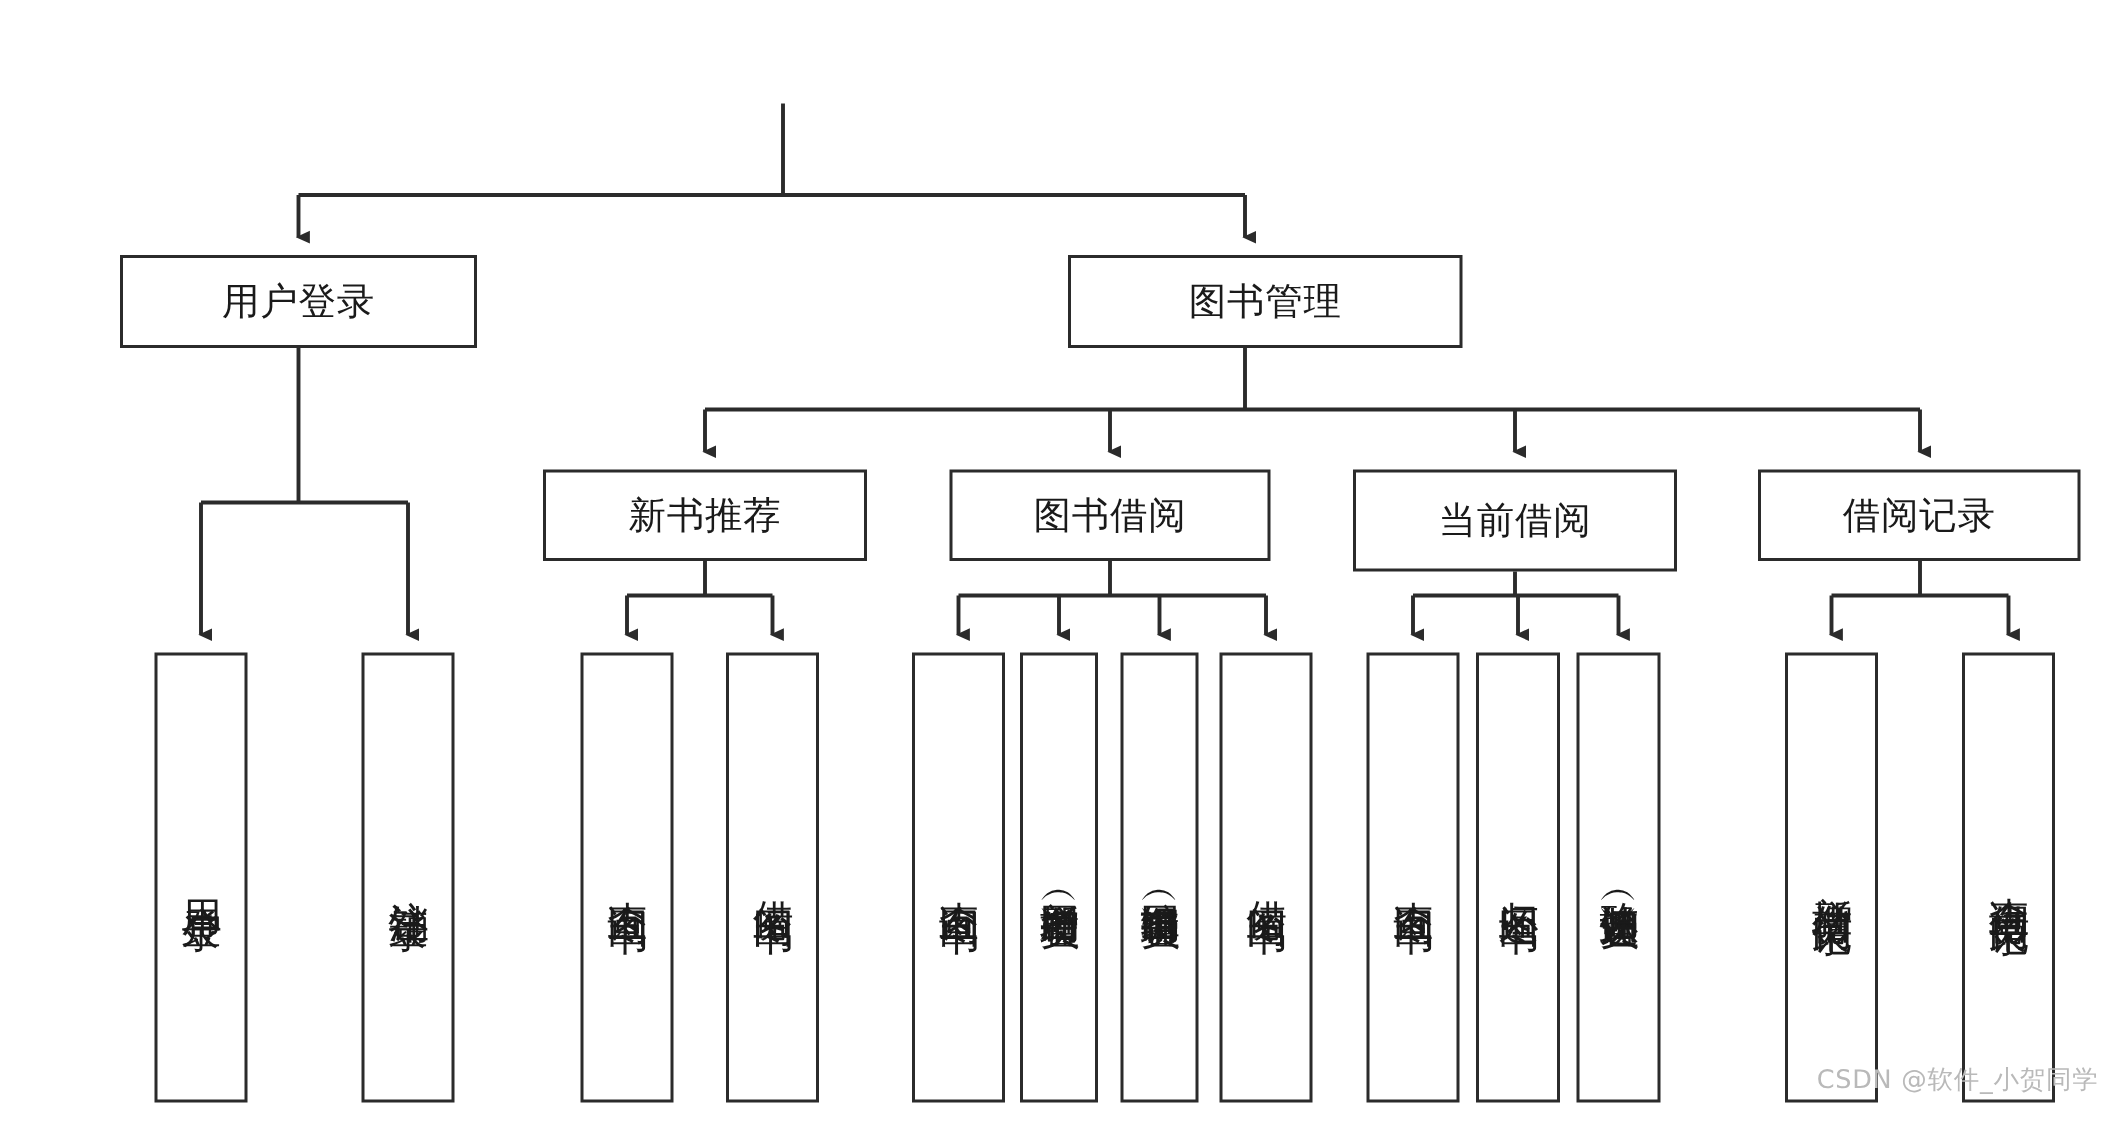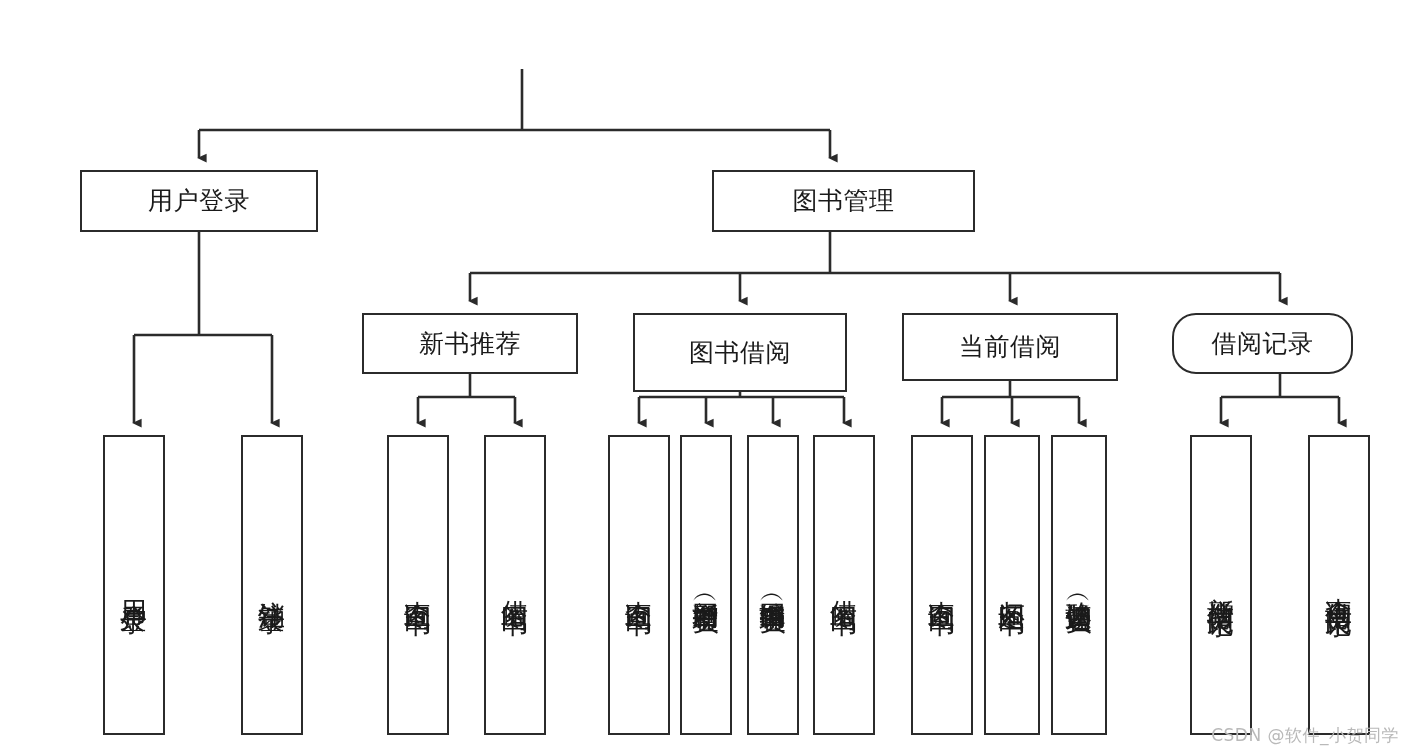--- a/index.html
+++ b/index.html
@@ -60,21 +60,21 @@
     line-height: 1;
     letter-spacing: 3px;
   }
   .node.v.tall .lbl {
     font-size: 26px;
     letter-spacing: 1px;
   }
   .watermark {
     position: absolute;
     right: 6px;
-    bottom: 0;
+    bottom: 16px;
     font-size: 17px;
     color: #b9b9b9;
     font-family: "DejaVu Sans", "Liberation Sans", sans-serif;
     white-space: nowrap;
     letter-spacing: 0.5px;
   }
 </style>
 </head>
 <body>
 
@@ -134,27 +134,27 @@
   <div class="node h" id="n-l2-0" style="left: 80px; top: 170px; width: 238px; height: 62px;">
     <span class="lbl">用户登录</span>
   </div>
   <div class="node h" id="n-l2-1" style="left: 712px; top: 170px; width: 263px; height: 62px;">
     <span class="lbl">图书管理</span>
   </div>
 
   <div class="node h" id="n-l3-0" style="left: 362px; top: 313px; width: 216px; height: 61px;">
     <span class="lbl">新书推荐</span>
   </div>
-  <div class="node h" id="n-l3-1" style="left: 633px; top: 313px; width: 214px; height: 79px;">
+  <div class="node h" id="n-l3-1" style="left: 633px; top: 313px; width: 214px; height: 61px;">
     <span class="lbl">图书借阅</span>
   </div>
   <div class="node h" id="n-l3-2" style="left: 902px; top: 313px; width: 216px; height: 68px;">
     <span class="lbl">当前借阅</span>
   </div>
-  <div class="node h" id="n-l3-3" style="left: 1172px; top: 313px; width: 181px; height: 61px; border-radius: 24px;">
+  <div class="node h" id="n-l3-3" style="left: 1172px; top: 313px; width: 215px; height: 61px;">
     <span class="lbl">借阅记录</span>
   </div>
 
   <div class="node v" id="n-lf-0" style="left: 103px; top: 435px; width: 62px; height: 300px;">
     <span class="lbl">用户登录</span>
   </div>
   <div class="node v" id="n-lf-1" style="left: 241px; top: 435px; width: 62px; height: 300px;">
     <span class="lbl">注销登录</span>
   </div>
   <div class="node v" id="n-lf-2" style="left: 387px; top: 435px; width: 62px; height: 300px;">

